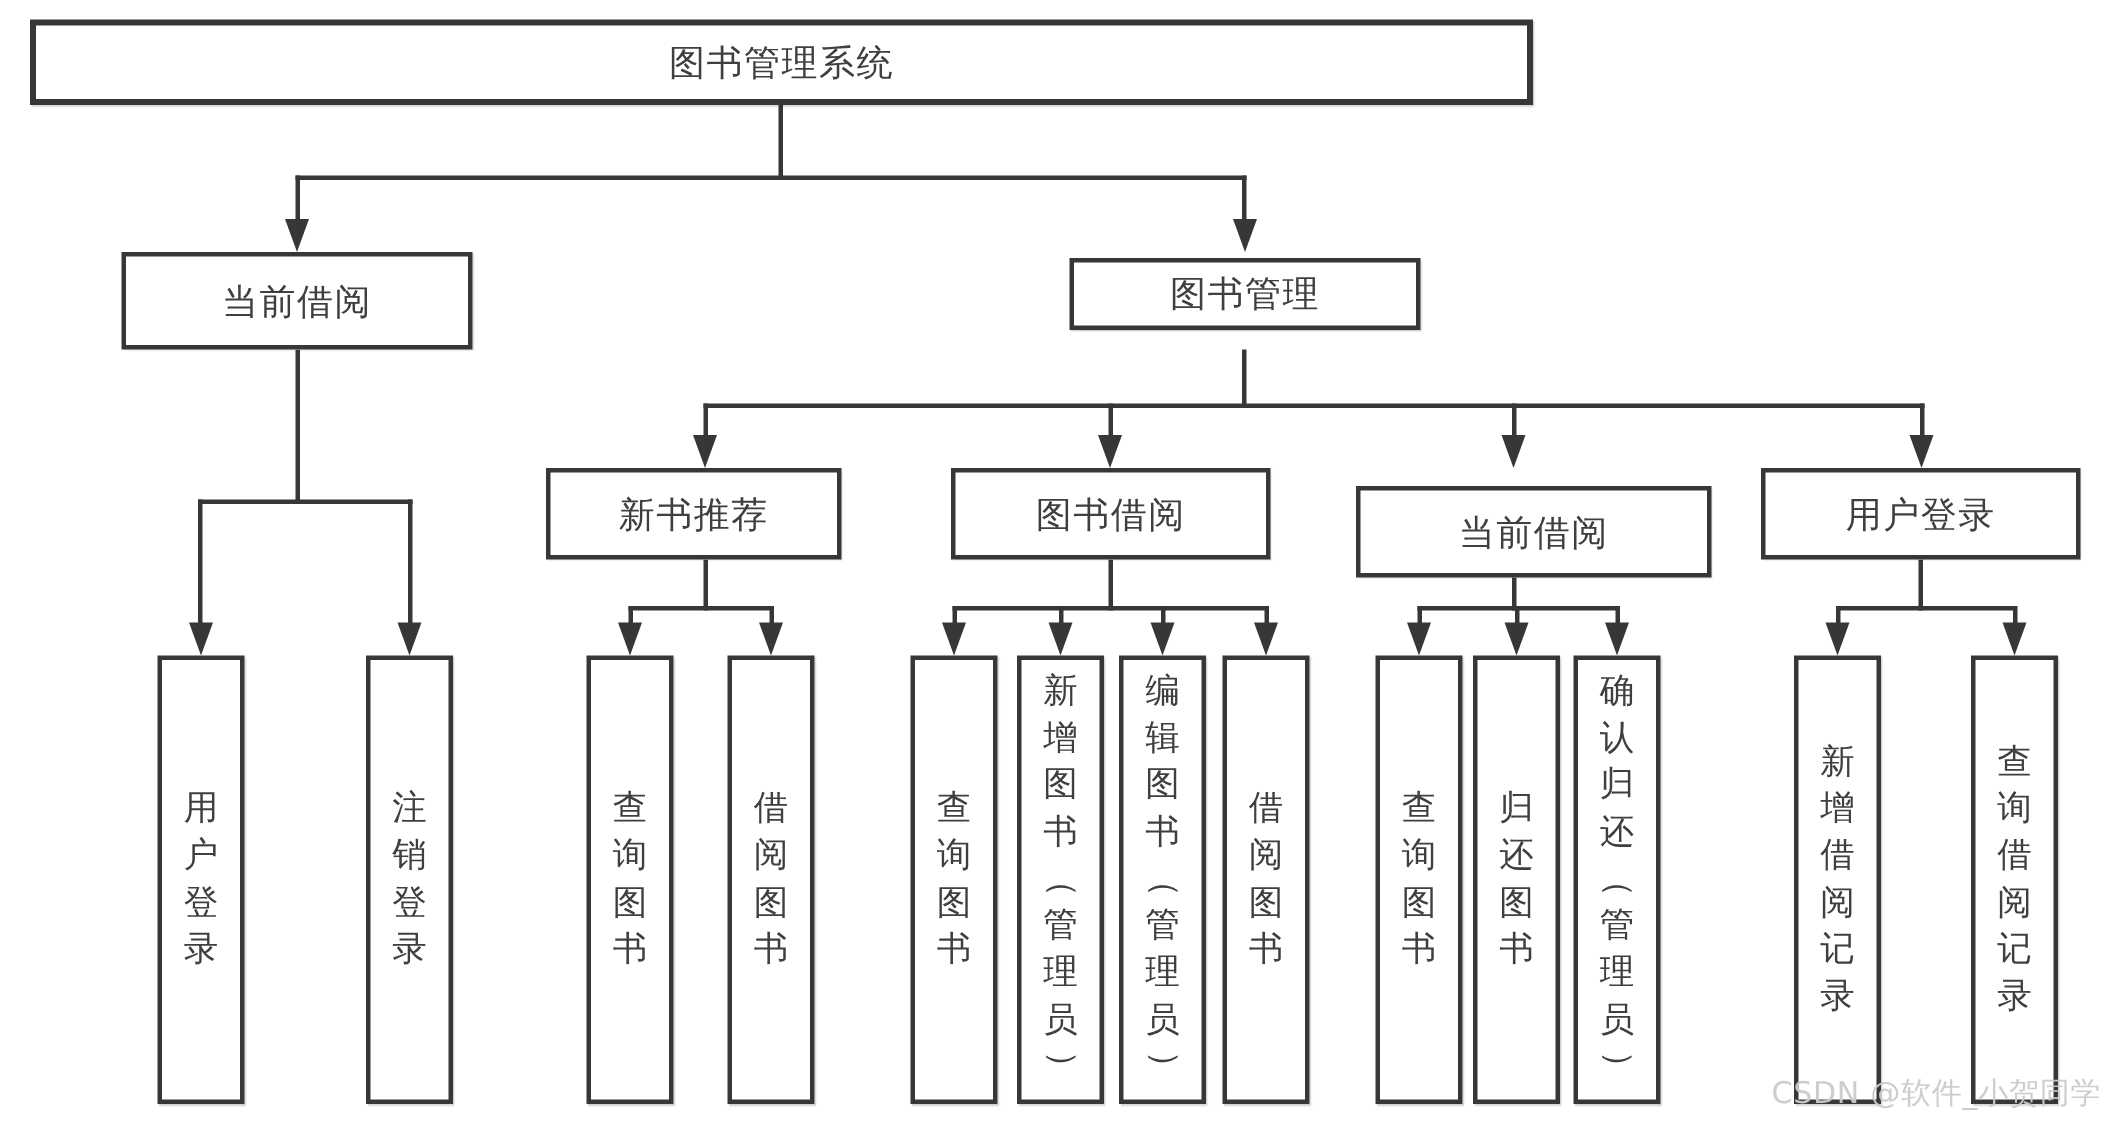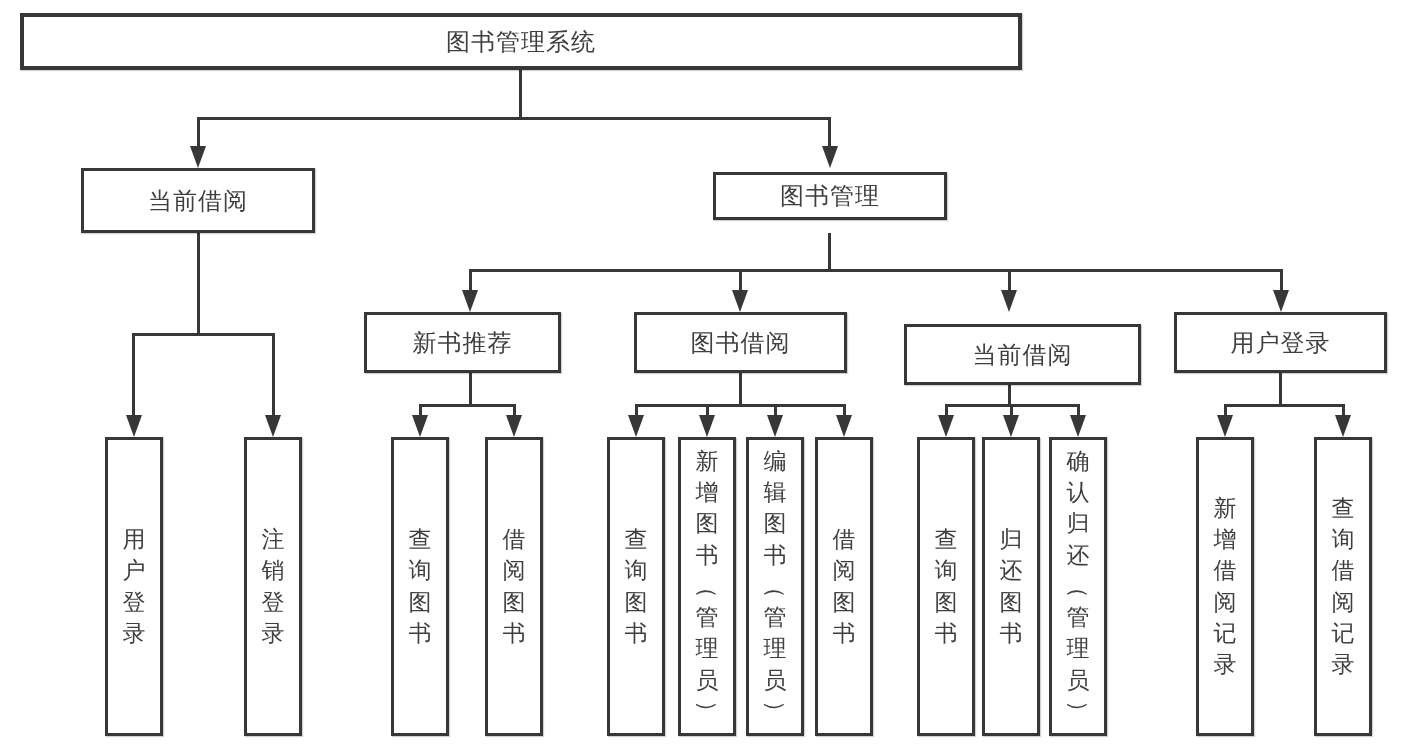--- a/index.html
+++ b/index.html
@@ -247,14 +247,15 @@
     <span>
         <span class="vchar">查</span>
         <span class="vchar">询</span>
         <span class="vchar">借</span>
         <span class="vchar">阅</span>
         <span class="vchar">记</span>
         <span class="vchar">录</span>
       </span>
   </div>
 
+  <div class="watermark">CSDN @软件_小贺同学</div>
 
 </div>
 
 </body></html>

